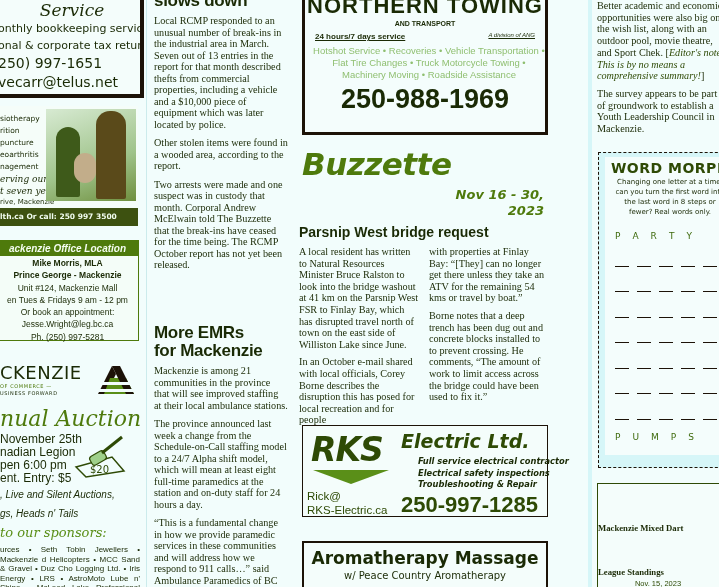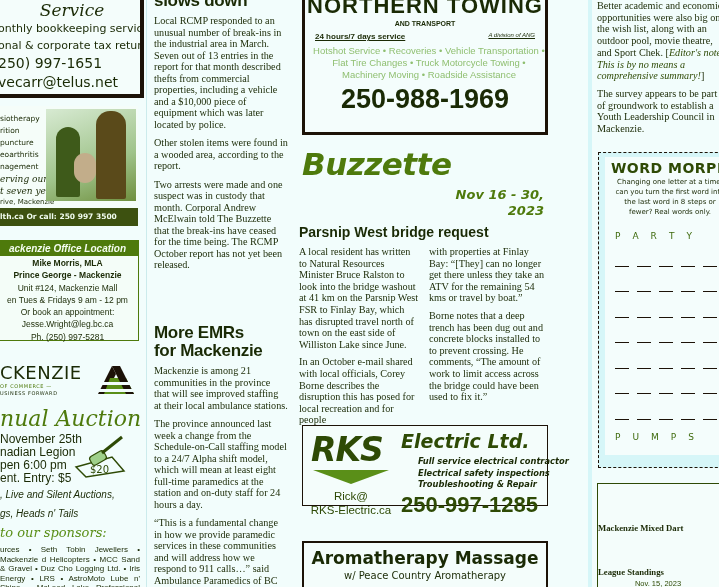--- a/index.html
+++ b/index.html
@@ -58,26 +58,26 @@
   .masthead .l1 { font-size: 31px; line-height: 33px; letter-spacing: -0.5px; white-space: nowrap; }
   .masthead .l2 { font-size: 31px; line-height: 33px; letter-spacing: -0.5px; }
   .masthead .date { position: absolute; right: 4px; top: 39px; text-align: right; font-size: 13px; line-height: 16px; }
 
   .article3 { left: 299px; top: 224px; width: 250px; }
   .article3 .hdl { font-family: "Liberation Sans", sans-serif; font-weight: bold; font-size: 14px; line-height: 17px; }
   .article3 .cols { display: flex; gap: 10px; font-size: 10.2px; line-height: 11.6px; margin-top: 5px; }
   .article3 .cols > div { width: 120px; }
   .article3 p { margin-bottom: 6px; }
 
-  .ad-rks { left: 302px; top: 425px; width: 246px; height: 81px; border: 1.5px solid #1c1207; background: #f4fdfb; }
+  .ad-rks { left: 302px; top: 425px; width: 246px; height: 92px; border: 1.5px solid #1c1207; background: #f4fdfb; }
   .ad-rks .logo { position: absolute; left: 8px; top: 4px; font-family: "DejaVu Sans", sans-serif; font-weight: bold; font-style: italic; font-size: 33px; color: #2e4a05; letter-spacing: -1px; }
   .ad-rks .chev { position: absolute; left: 10px; top: 44px; width: 0; height: 0; border-left: 38px solid transparent; border-right: 38px solid transparent; border-top: 14px solid #5a8f18; }
   .ad-rks .co { position: absolute; left: 98px; top: 4px; font-family: "DejaVu Sans", sans-serif; font-weight: bold; font-style: italic; font-size: 19px; color: #2e4a05; white-space: nowrap; }
   .ad-rks .lines { position: absolute; left: 98px; top: 30px; font-family: "DejaVu Sans", sans-serif; font-weight: bold; font-style: italic; font-size: 8.3px; line-height: 11.5px; white-space: nowrap; margin-left: 17px; }
-  .ad-rks .email { position: absolute; left: 4px; top: 63px; font-family: "Liberation Sans", sans-serif; font-size: 11.5px; line-height: 14px; color: #2e4a05; text-align: center; width: 88px; }
+  .ad-rks .email { position: absolute; left: 4px; top: 63px; font-family: "Liberation Sans", sans-serif; font-size: 11.5px; line-height: 14px; color: #2e4a05; text-align: left; width: 88px; }
   .ad-rks .phone { position: absolute; left: 98px; top: 66px; font-family: "Liberation Sans", sans-serif; font-weight: bold; font-size: 22px; color: #2e4a05; }
 
   .ad-aroma { left: 302px; top: 541px; width: 246px; height: 60px; border: 2px solid #1c1207; background: #f4fdfb; text-align: center; }
   .ad-aroma .t { font-family: "DejaVu Sans", sans-serif; font-weight: bold; font-size: 17px; line-height: 22px; margin-top: 4px; }
   .ad-aroma .s { font-family: "DejaVu Sans", sans-serif; font-size: 10px; line-height: 13px; }
 
   
   .col4 { left: 597px; top: 0; width: 130px; font-size: 10.2px; line-height: 11.7px; }
   .col4 p { margin-bottom: 6px; }
   .col4 i { color: #2e4a05; }

